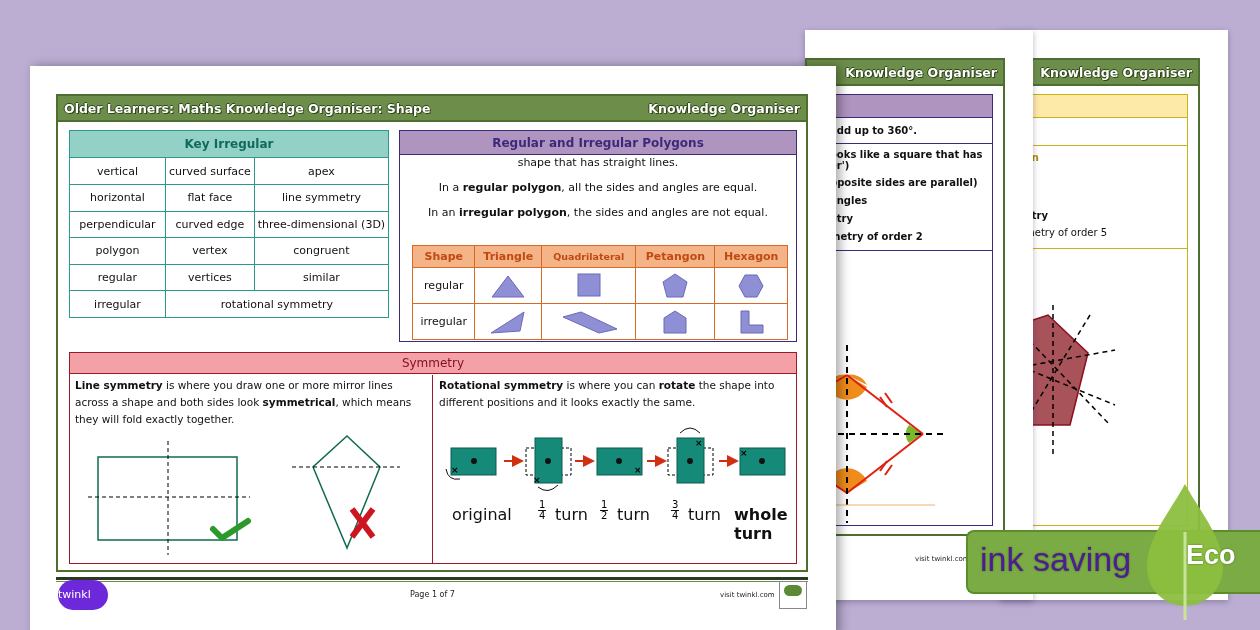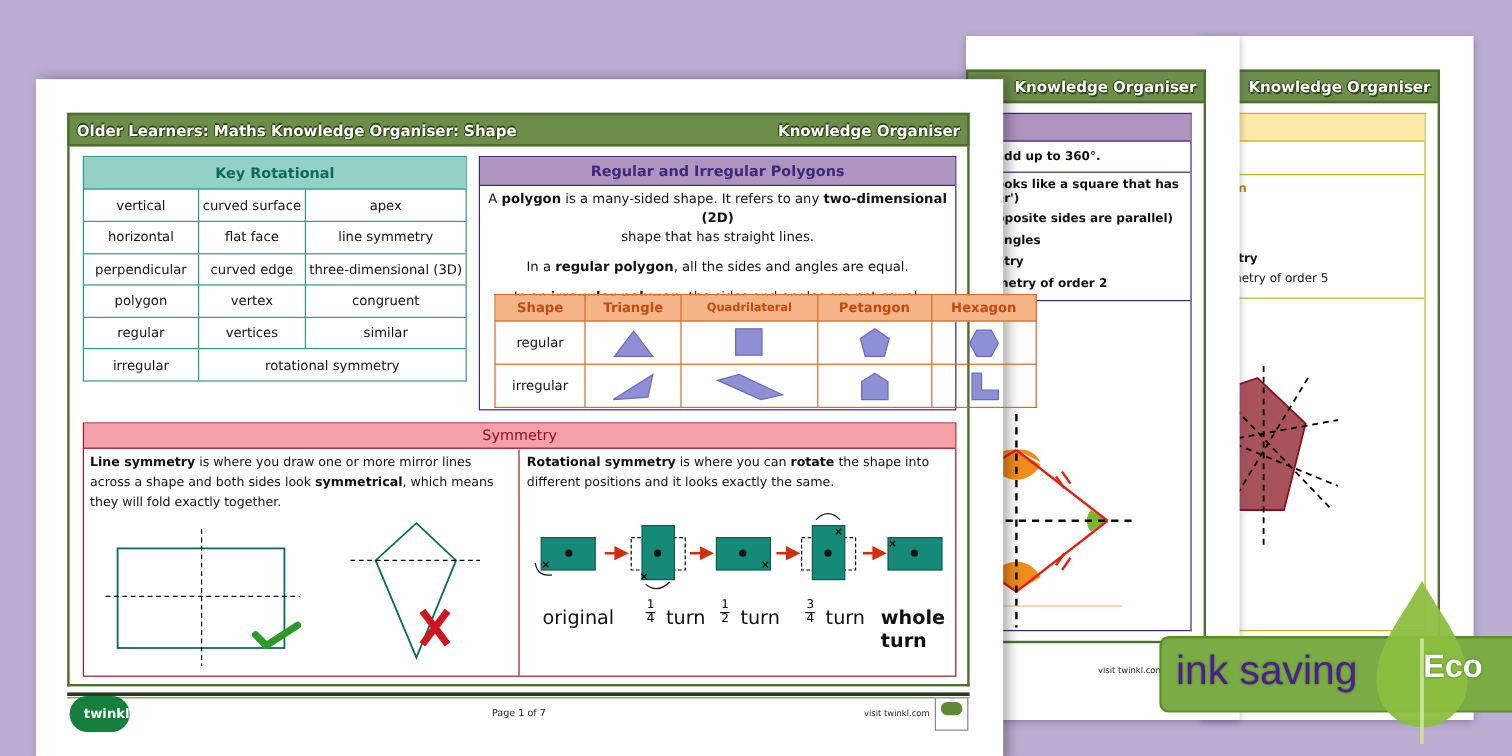--- a/index.html
+++ b/index.html
@@ -33,21 +33,21 @@
   .vocab tr:last-child td { border-bottom: none; }
 
   
   .poly { position: absolute; left: 369px; top: 64px; width: 398px; height: 212px; border: 1.5px solid #3b2a7a; }
   .poly-head { background: #b094c0; color: #3b2a7a; font-weight: bold; text-align: center;
                font-size: 12px; height: 24px; line-height: 24px; border-bottom: 1.5px solid #3b2a7a; }
   .poly p { font-size: 11px; text-align: center; color: #111; line-height: 16px; }
   .poly p.l1 { margin-top: 3px; }
   .poly p.l3 { margin-top: 9px; }
   .poly p.l4 { margin-top: 9px; }
-  .shape-table { position: absolute; left: 12px; top: 114px; width: 452px; border-collapse: collapse; }
+  .shape-table { position: absolute; left: 12px; top: 114px; width: 376px; border-collapse: collapse; }
   .shape-table th { background: #f4b487; color: #c14a10; font-size: 11px; height: 22px; border: 1.5px solid #d86a28; font-weight: bold; }
   .shape-table th.small { font-size: 9.5px; }
   .shape-table td { border: 1.5px solid #d86a28; height: 36px; text-align: center; font-size: 11px; color: #111; }
   .shape-table svg { display: block; margin: 0 auto; }
 
   
   .sym { position: absolute; left: 39px; top: 286px; width: 728px; height: 212px; border: 1.5px solid #9a1a2a; }
   .sym-head { background: #f3a0a6; color: #8a1020; text-align: center; font-size: 12px;
               height: 21px; line-height: 21px; border-bottom: 1.5px solid #9a1a2a; }
   .sym-left { position: absolute; left: 0; top: 22px; width: 363px; bottom: 0; border-right: 1.5px solid #9a1a2a; }
@@ -55,22 +55,22 @@
   .sym-text { font-size: 10.5px; line-height: 17px; color: #111; padding: 2px 5px; }
   .sym svg { position: absolute; }
   .turn-label { position: absolute; font-size: 16px; color: #111; top: 130px; }
   .frac { position: absolute; font-size: 10px; text-align: center; line-height: 10px; top: 125px; }
   .frac .num { display: block; border-bottom: 1px solid #111; padding: 0 1px; }
   .frac .den { display: block; }
 
   
   .footer-line { position: absolute; left: 26px; top: 511px; width: 752px; height: 5px;
                  border-top: 3px solid #2a3a20; border-bottom: 1px solid #6d8e4a; }
-  .logo { position: absolute; left: 28px; top: 514px; width: 50px; height: 30px; background: #15803d;
-          border-radius: 16px; color: #fff; font-weight: bold; font-size: 11px; text-align: right; line-height: 30px; }
+  .logo { position: absolute; left: 28px; top: 514px; width: 50px; height: 30px; background: #6d28d9;
+          border-radius: 16px; color: #fff; font-weight: normal; font-size: 11px; text-align: left; line-height: 30px; }
   .page-num { position: absolute; left: 380px; top: 524px; font-size: 8px; color: #222; }
   .visit { position: absolute; left: 690px; top: 525px; font-size: 7px; color: #222; }
   .badge { position: absolute; left: 749px; top: 515px; width: 28px; height: 28px; border: 1px solid #888; background: #fff; }
   .badge .bl { position: absolute; left: 4px; top: 3px; width: 18px; height: 11px; background: #5d8a35; border-radius: 6px; }
   .page2 .visit, .page3 .visit { left: 110px; }
 
   
   .p2-box { position: absolute; left: 0; top: 64px; width: 188px; height: 432px; border: 1.5px solid #3b2a7a; border-left: none; }
   .p2-head { height: 23px; background: #b094c0; border-bottom: 1.5px solid #3b2a7a; }
   .p2-row { font-size: 10px; color: #111; padding-left: 25px; }
@@ -159,21 +159,21 @@
 </div>
 
 <div class="page page1">
   <div class="banner">
     <span>Older Learners: Maths Knowledge Organiser: Shape</span>
     <span>Knowledge Organiser</span>
   </div>
   <div class="outer-frame"></div>
 
   <div class="vocab">
-    <div class="vocab-head">Key Rotational</div>
+    <div class="vocab-head">Key Irregular</div>
     <table>
       <colgroup>
           <col style="width:30%">
           <col style="width:28%">
           <col style="width:42%">
         </colgroup>
       <tbody>
           <tr>
         <td>vertical</td>
         <td>curved surface</td>
@@ -202,21 +202,20 @@
       <tr>
         <td>irregular</td>
         <td colspan="2">rotational symmetry</td>
       </tr>
     </tbody>
       </table>
   </div>
 
   <div class="poly">
     <div class="poly-head">Regular and Irregular Polygons</div>
-    <p class="l1"><span>A </span><b>polygon</b><span> is a many-sided shape. It refers to any </span><b>two-dimensional (2D)</b></p>
     <p>shape that has straight lines.</p>
     <p class="l3"><span>In a </span><b>regular polygon</b><span>, all the sides and angles are equal.</span></p>
     <p class="l4"><span>In an </span><b>irregular polygon</b><span>, the sides and angles are not equal.</span></p>
 
     <table class="shape-table">
       <tbody>
           <tr>
         <th>Shape</th>
         <th>Triangle</th>
         <th class="small">Quadrilateral</th>

